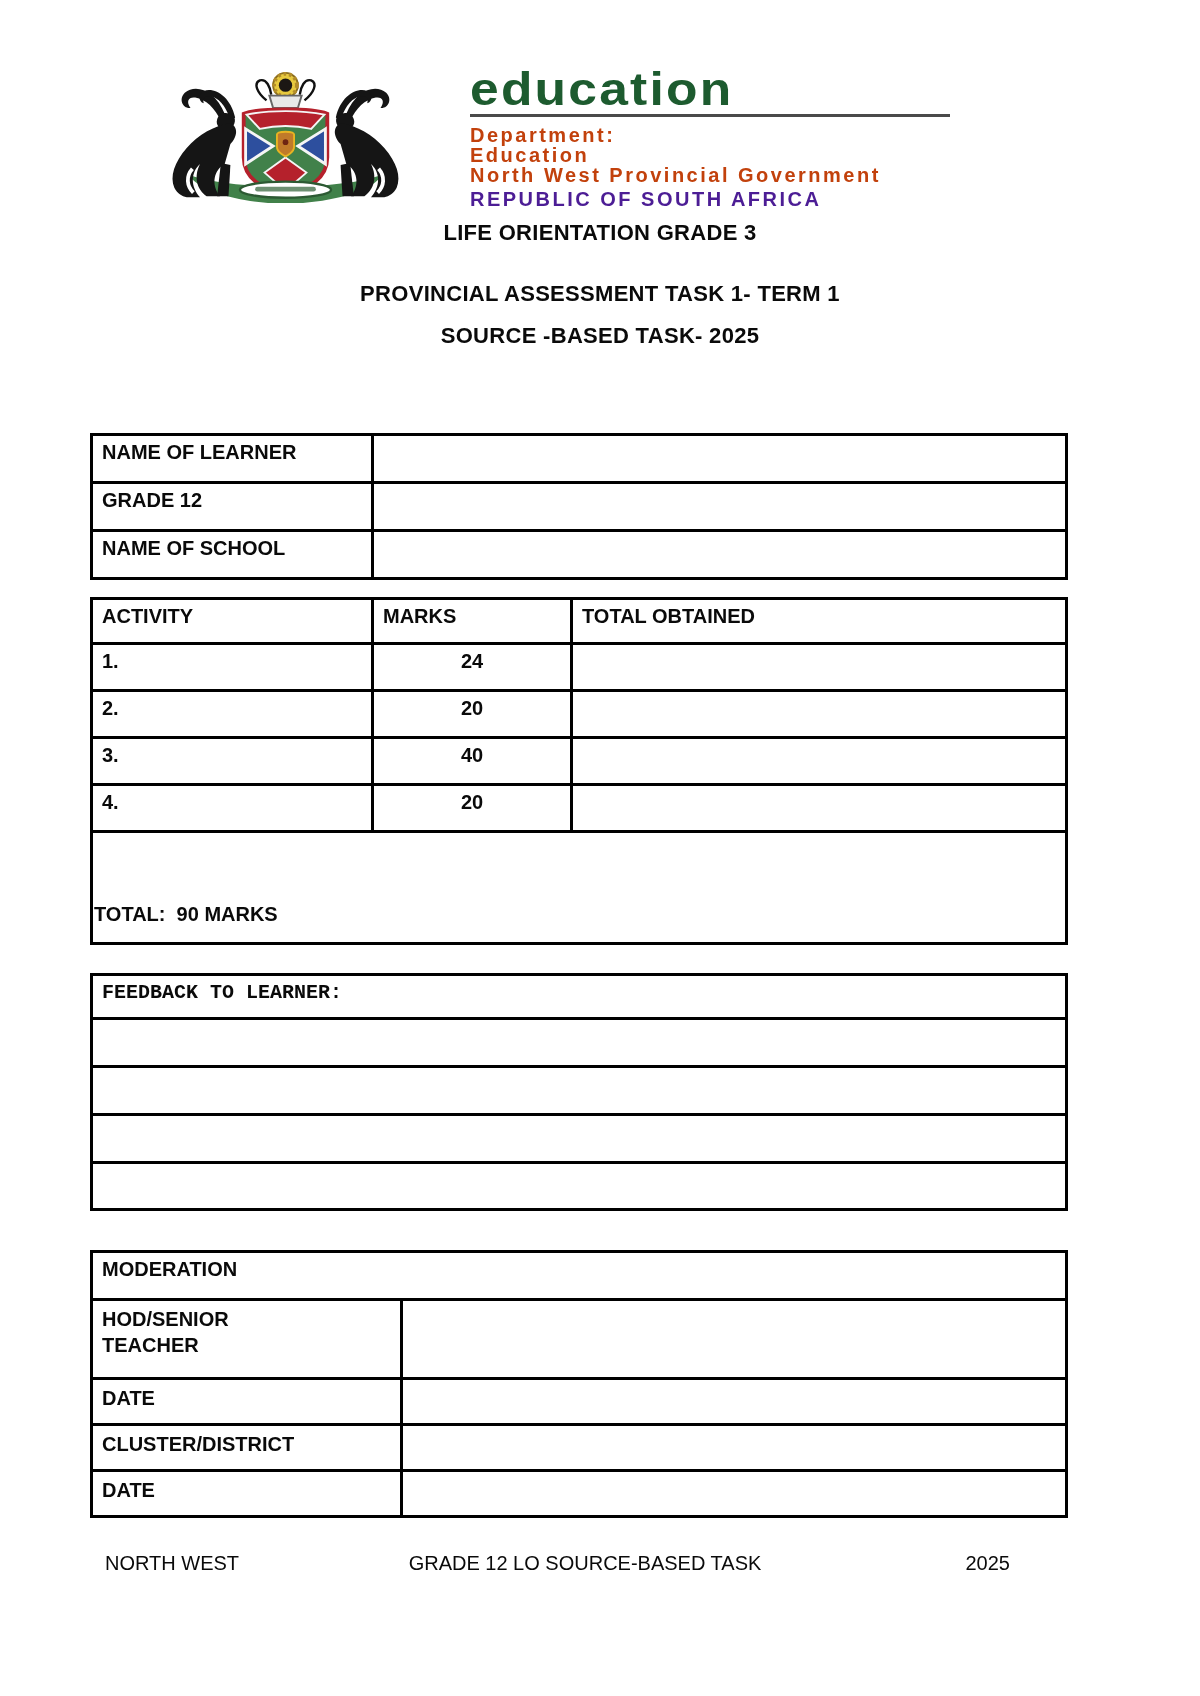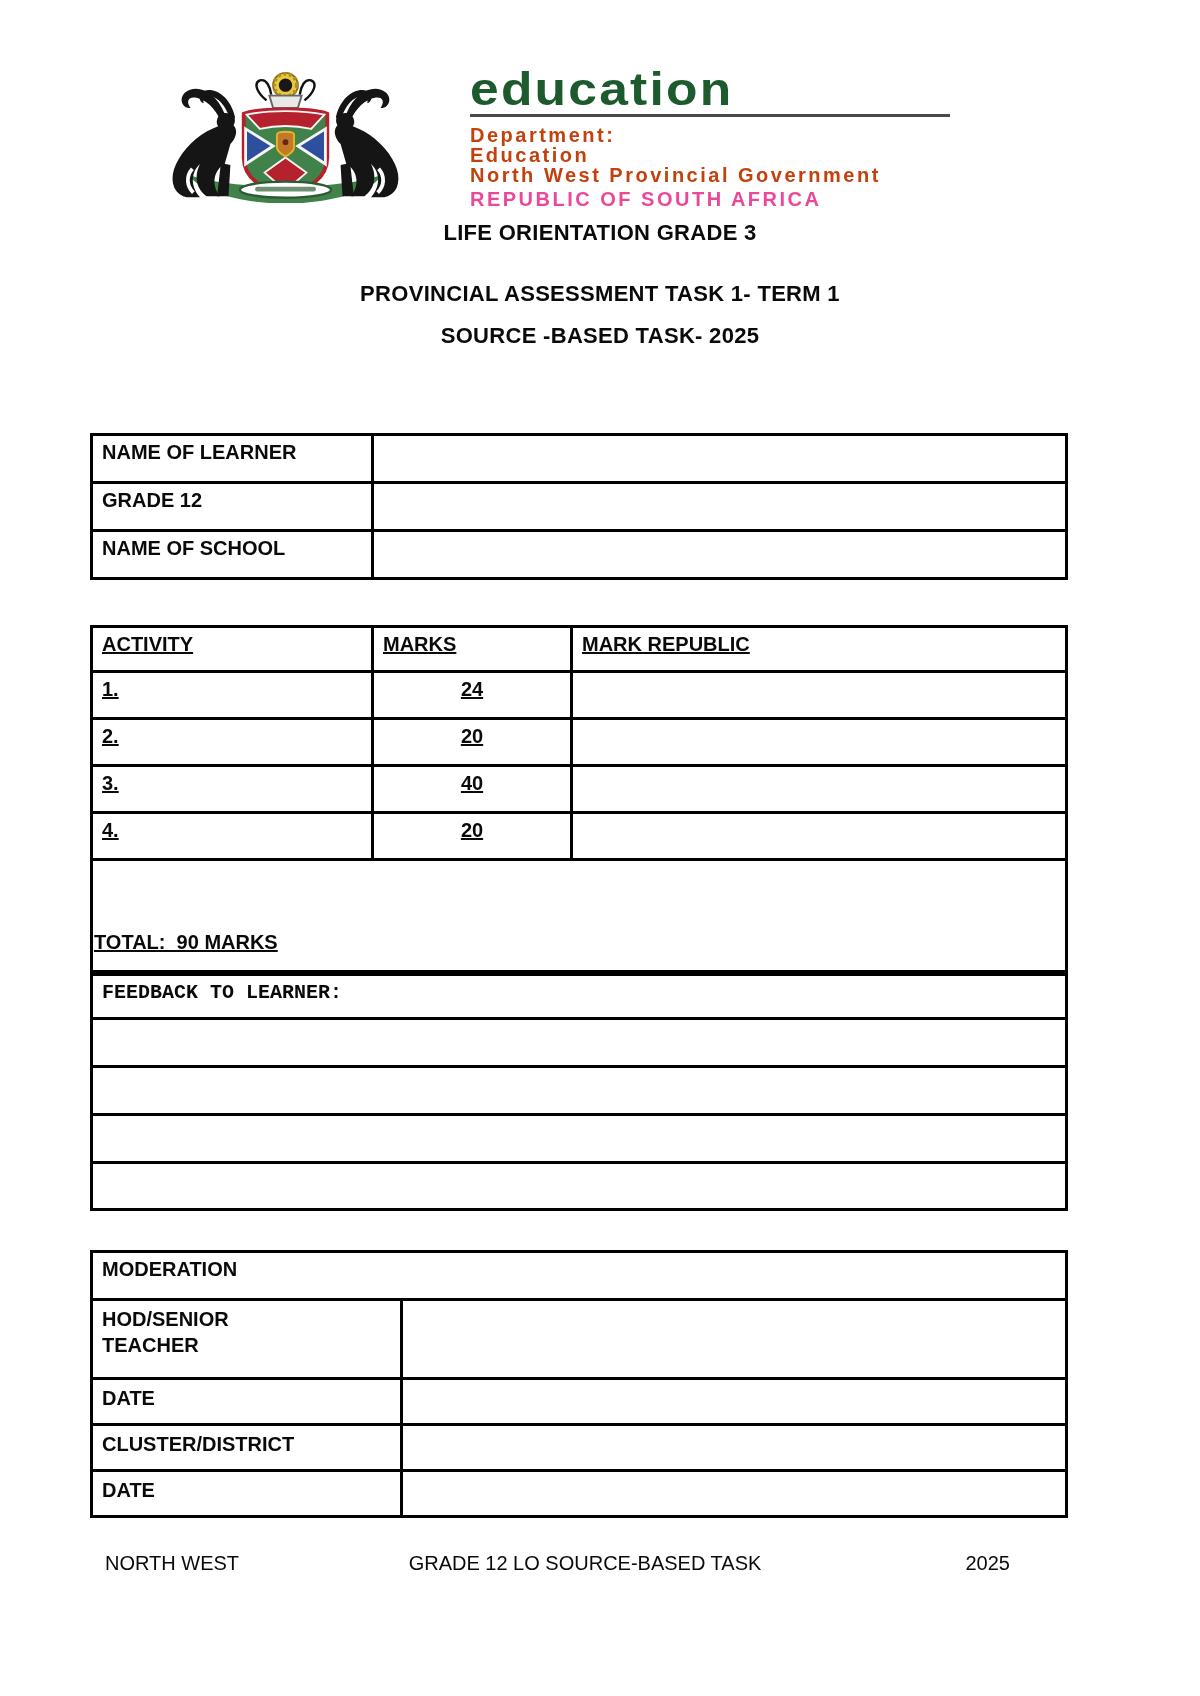--- a/index.html
+++ b/index.html
@@ -9,31 +9,31 @@
   }
   
   .crest{position:absolute;left:138px;top:70px;}
   .brand{position:absolute;left:470px;top:67px;width:520px;}
   .brand .wordmark{
     font-size:46px;font-weight:bold;color:#1d5b2f;letter-spacing:2px;
     transform:scaleX(1.12);transform-origin:left center;line-height:44px;
   }
   .brand .rule{width:480px;border-top:3px solid #4a4a4a;margin:3px 0 8px 0;}
   .brand .dept{font-size:20px;line-height:20px;font-weight:bold;color:#c2410c;letter-spacing:2.5px;}
-  .brand .republic{font-size:20px;line-height:22px;font-weight:bold;color:#ec4899;letter-spacing:2.5px;margin-top:3px;}
+  .brand .republic{font-size:20px;line-height:22px;font-weight:bold;color:#4c1d95;letter-spacing:2.5px;margin-top:3px;}
   
   .title{position:absolute;left:0;width:1200px;text-align:center;font-weight:bold;font-size:22px;letter-spacing:0.3px;}
   .title.t1{top:220px;} .title.t2{top:281px;} .title.t3{top:323px;}
   
   table{border-collapse:collapse;table-layout:fixed;width:975px;background:#fff;}
   td{border:3px solid #000;vertical-align:top;padding:5px 9px;font-size:20px;font-weight:bold;overflow:hidden;}
   .pos{position:absolute;left:90px;}
   .learner-tbl{top:433px;}
   .learner-tbl tr{height:48px;}
-  .activity-tbl{top:625px;text-decoration:underline;}
+  .activity-tbl{top:597px;}
   .activity-tbl tr.hdr{height:45px;}
   .activity-tbl tr.data{height:47px;}
   .activity-tbl td.marks{text-align:center;}
   .activity-tbl td.total{height:89px;vertical-align:bottom;padding:4px 4px 16px 1px;white-space:pre-wrap;}
   .feedback-tbl{top:973px;}
   .feedback-tbl tr.hdr{height:44px;font-family:Liberation Mono, monospace;}
   .feedback-tbl tr.blank{height:48px;}
   .moderation-tbl{top:1250px;}
   .moderation-tbl tr.hdr{height:48px;}
   .moderation-tbl tr.hod{height:79px;}
@@ -133,21 +133,21 @@
   <table class="pos activity-tbl">
     <colgroup>
         <col style="width:281px">
         <col style="width:199px">
         <col style="width:495px">
       </colgroup>
     <tbody>
         <tr class="hdr">
       <td>ACTIVITY</td>
       <td>MARKS</td>
-      <td>MARK REPUBLIC</td>
+      <td>TOTAL OBTAINED</td>
     </tr>
     <tr class="data">
       <td>1.</td>
       <td class="marks">24</td>
       <td></td>
     </tr>
     <tr class="data">
       <td>2.</td>
       <td class="marks">20</td>
       <td></td>

